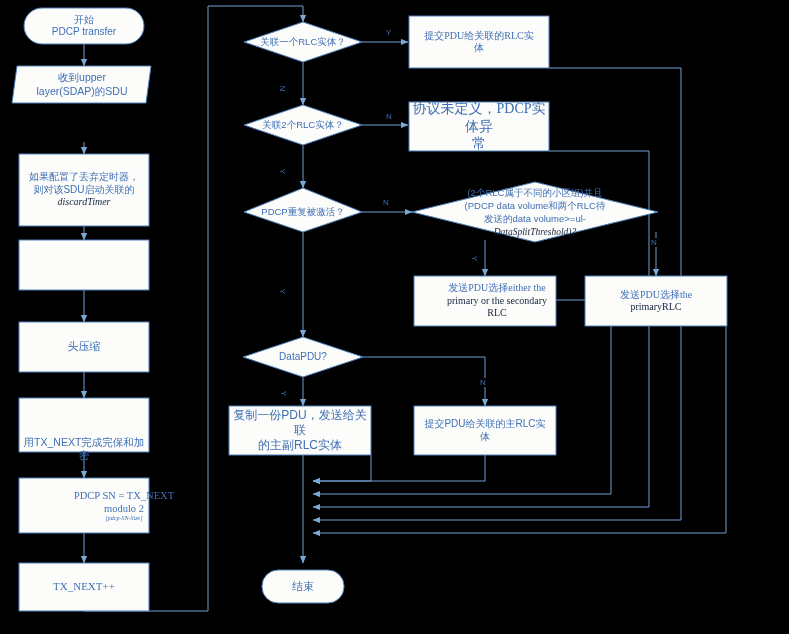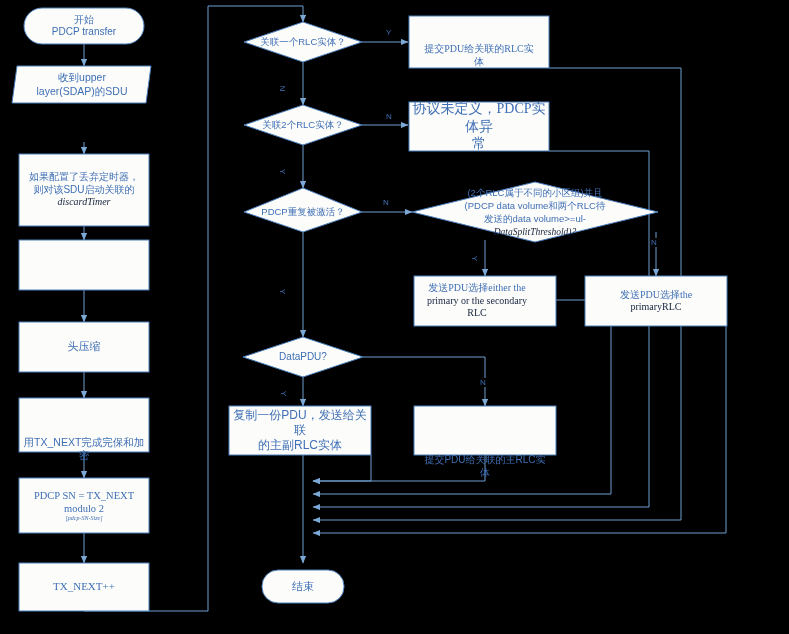--- a/index.html
+++ b/index.html
@@ -130,21 +130,21 @@
       </span>
   </div>
 
   <div class="node-text" style="left:19px;top:398px;width:130px;height:54px;font-size:10.5px;margin-top:24px;">
     <span>
         <span class="cn">用TX_NEXT完成完保和加</span>
         <span class="cn">密</span>
       </span>
   </div>
 
-  <div class="node-text" style="left:19px;top:478px;width:130px;height:55px;font-size:10.5px;">
+  <div class="node-text" style="left:19px;top:478px;width:130px;height:55px;font-size:10.5px;padding-left:40px;">
     <span>
         <span>PDCP SN = TX_NEXT</span>
         <span>
           <span>modulo 2</span>
           <span class="sup">[pdcp-SN-Size]</span>
         </span>
       </span>
   </div>
 
   <div class="node-text" style="left:19px;top:563px;width:130px;height:48px;font-size:11px;">
@@ -179,35 +179,35 @@
         <span class="it">DataSplitThreshold)?</span>
       </span>
   </div>
 
   <div class="node-text" style="left:248px;top:343px;width:110px;height:28px;font-size:10px;">
     <span>
         <span class="cn">DataPDU?</span>
       </span>
   </div>
 
-  <div class="node-text" style="left:409px;top:16px;width:140px;height:52px;font-size:10px;align-items:flex-end;">
+  <div class="node-text" style="left:409px;top:16px;width:140px;height:52px;font-size:10px;">
     <span>
         <span>提交PDU给关联的RLC实</span>
         <span>体</span>
       </span>
   </div>
 
   <div class="node-text" style="left:409px;top:102px;width:140px;height:49px;font-size:14px;">
     <span>
         <span>协议未定义，PDCP实体异</span>
         <span>常</span>
       </span>
   </div>
 
-  <div class="node-text" style="left:406px;top:276px;width:142px;height:50px;font-size:10px;">
+  <div class="node-text" style="left:426px;top:276px;width:142px;height:50px;font-size:10px;">
     <span>
         <span>发送PDU选择either the</span>
         <span class="en">primary or the secondary</span>
         <span class="en">RLC</span>
       </span>
   </div>
 
   <div class="node-text" style="left:585px;top:276px;width:142px;height:50px;font-size:10px;">
     <span>
         <span>发送PDU选择the</span>
@@ -215,21 +215,21 @@
       </span>
   </div>
 
   <div class="node-text" style="left:229px;top:406px;width:142px;height:49px;font-size:12px;">
     <span>
         <span class="cn">复制一份PDU，发送给关联</span>
         <span class="cn">的主副RLC实体</span>
       </span>
   </div>
 
-  <div class="node-text" style="left:414px;top:406px;width:142px;height:49px;font-size:10px;margin-top:36px;">
+  <div class="node-text" style="left:414px;top:406px;width:142px;height:49px;font-size:10px;">
     <span>
         <span class="cn">提交PDU给关联的主RLC实</span>
         <span class="cn">体</span>
       </span>
   </div>
 
   <div class="node-text" style="left:262px;top:570px;width:82px;height:33px;font-size:11px;border-radius:7px;">
     <span>
         <span class="cn">结束</span>
       </span>

